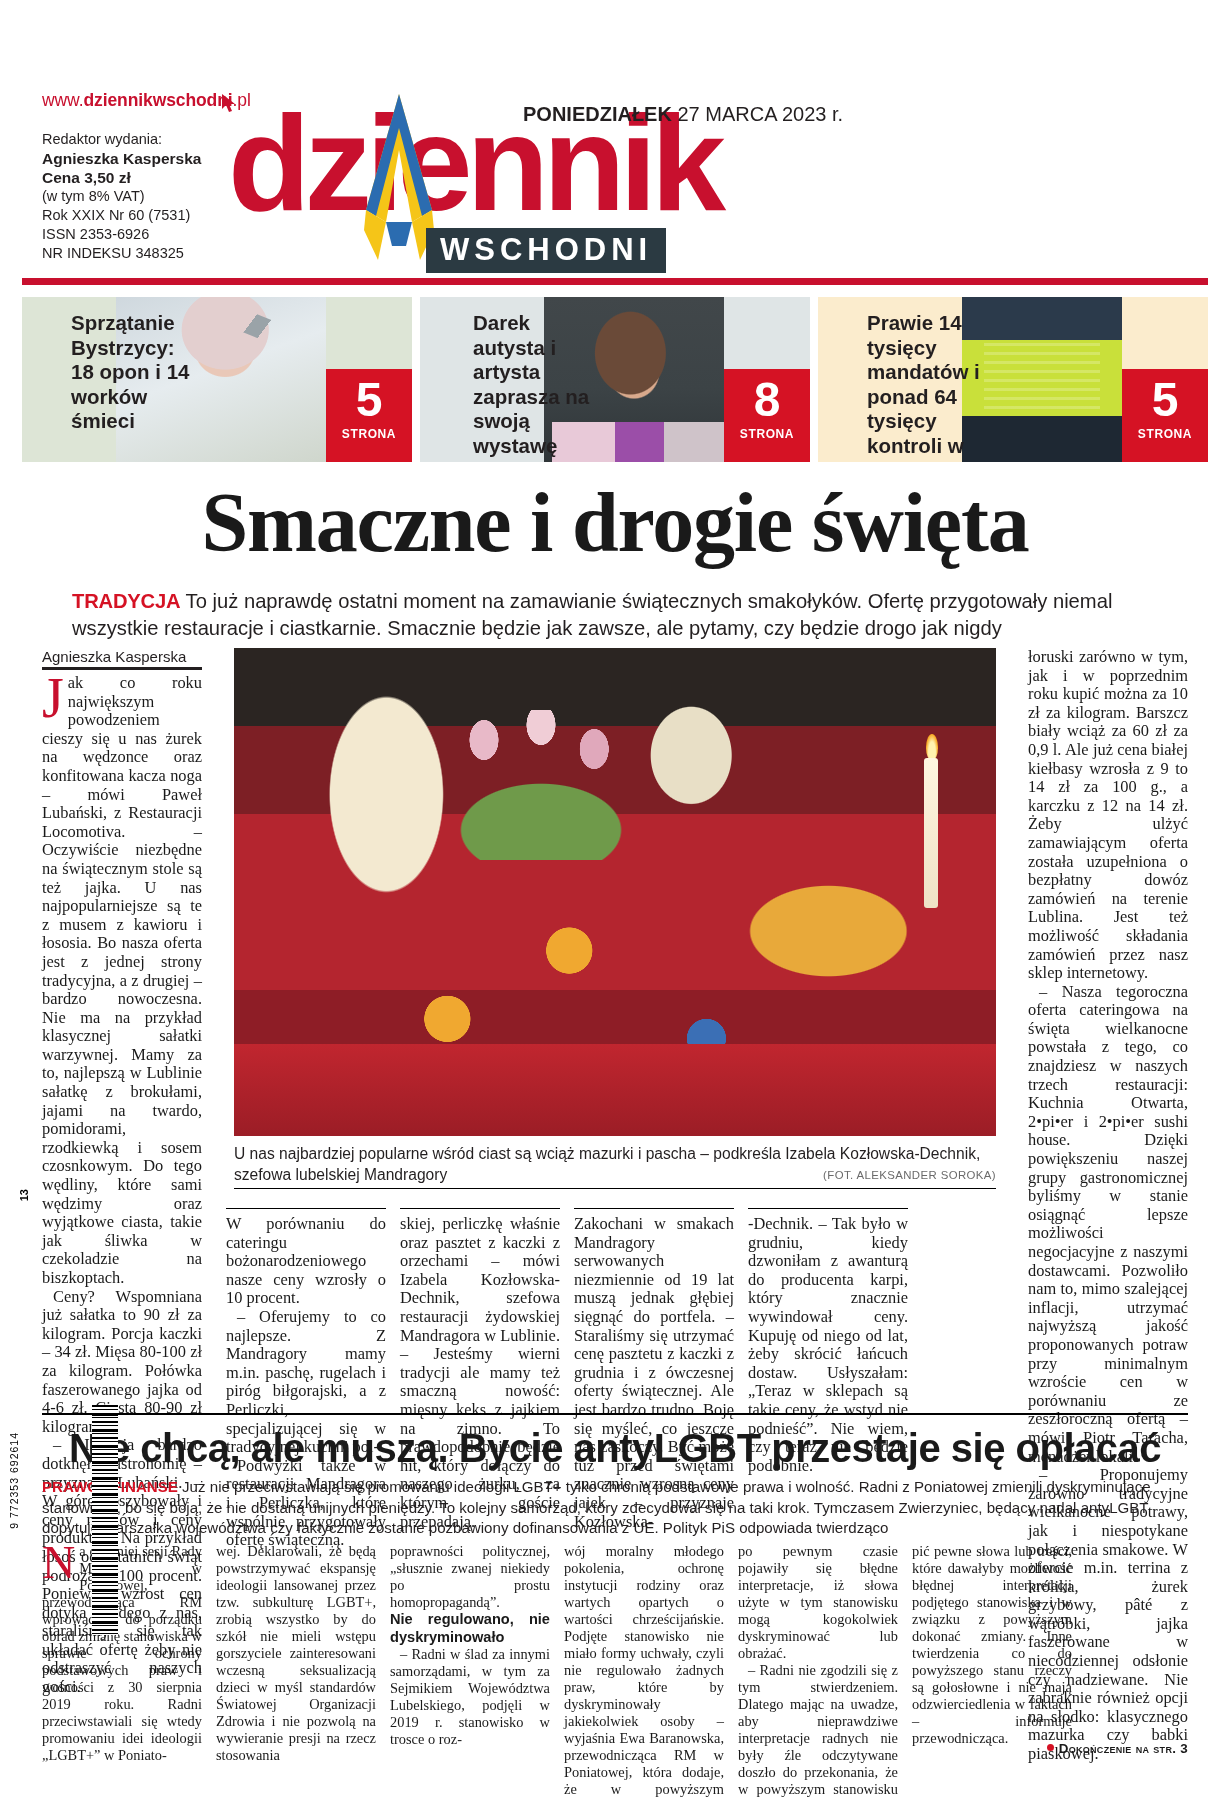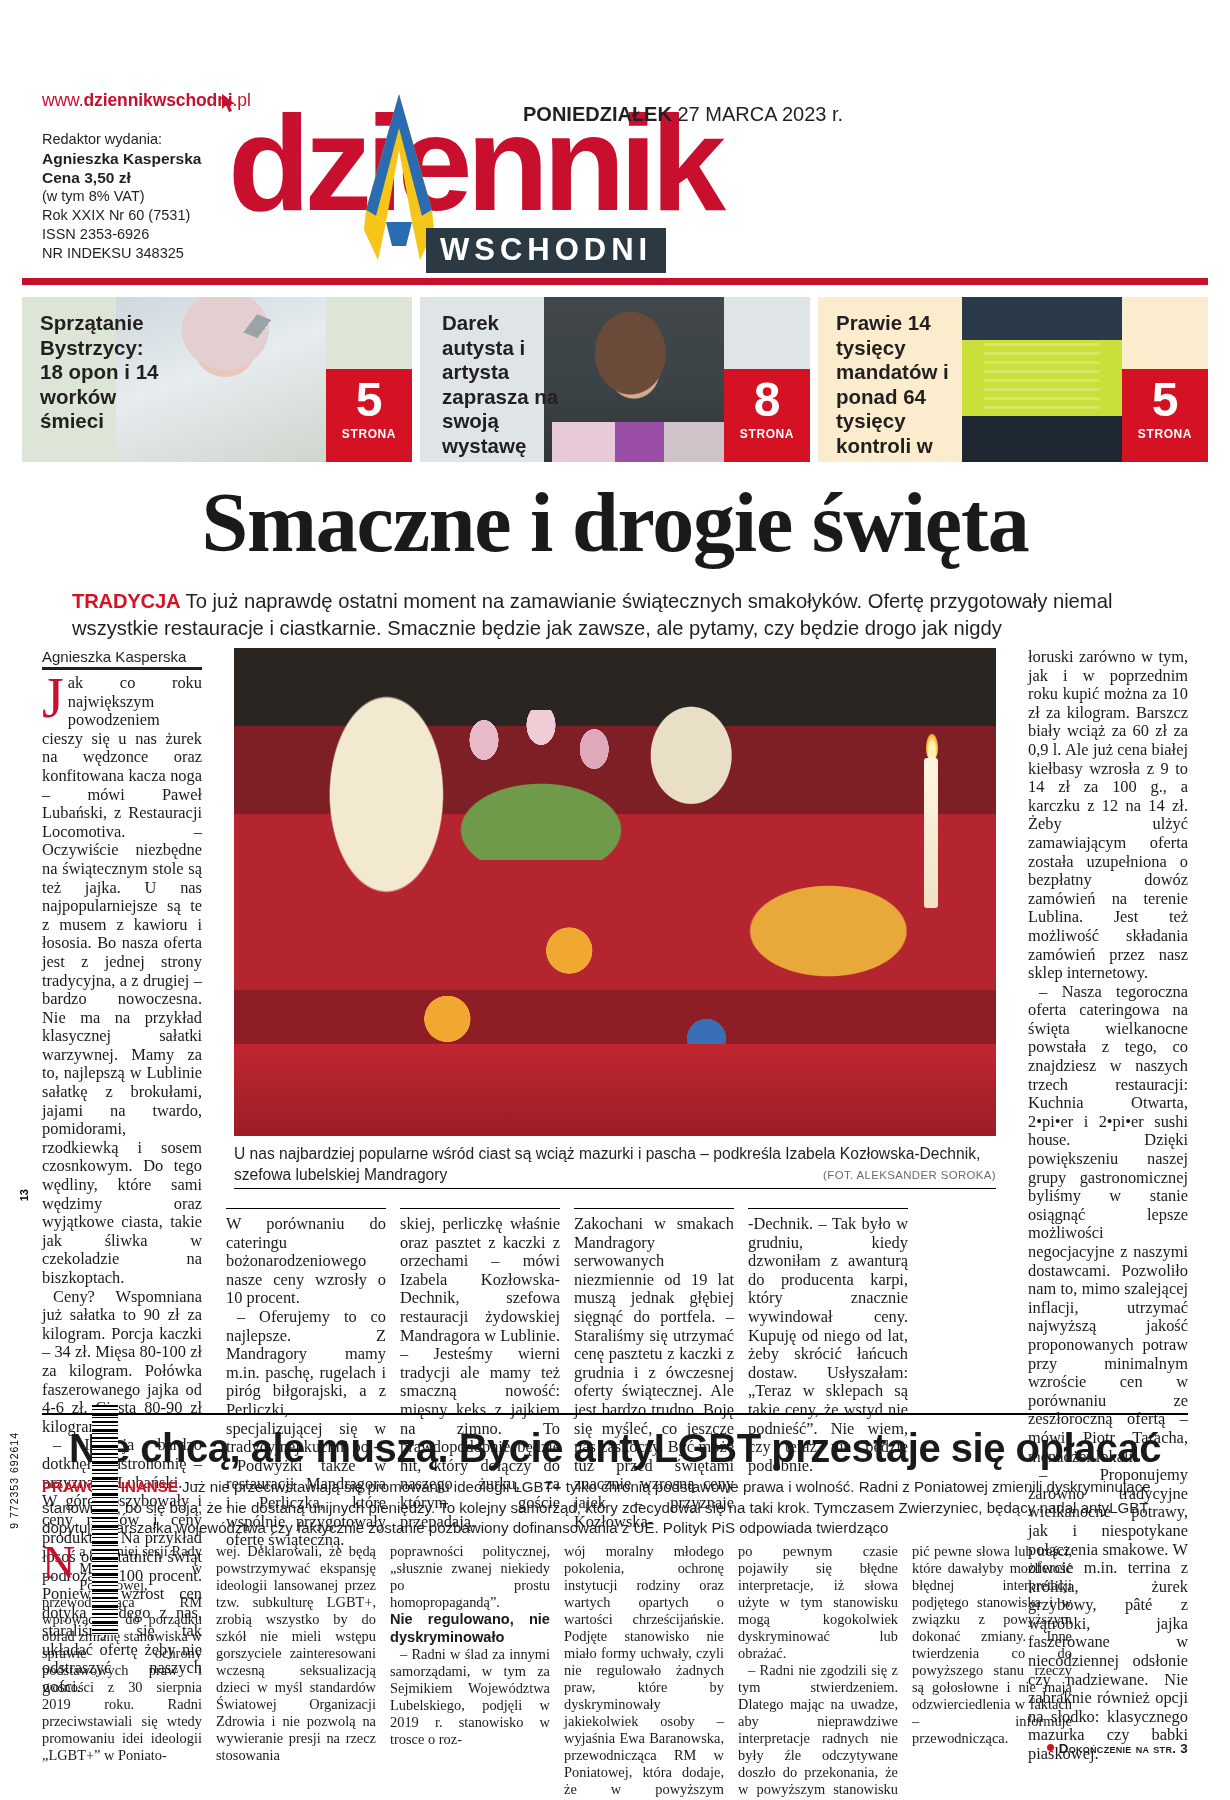--- a/index.html
+++ b/index.html
@@ -102,20 +102,21 @@
     width: 1186px;
     height: 165px;
     display: flex;
     gap: 8px;
   }
   .teaser {
     position: relative;
     flex: 1;
     overflow: hidden;
     display: flex;
+    padding-left: 31px;
   }
   .teaser-text {
     position: relative;
     z-index: 2;
     padding: 14px 8px 0 18px;
     font-weight: 700;
     font-size: 20.5px;
     line-height: 24.5px;
     color: #231f20;
     width: 152px;

